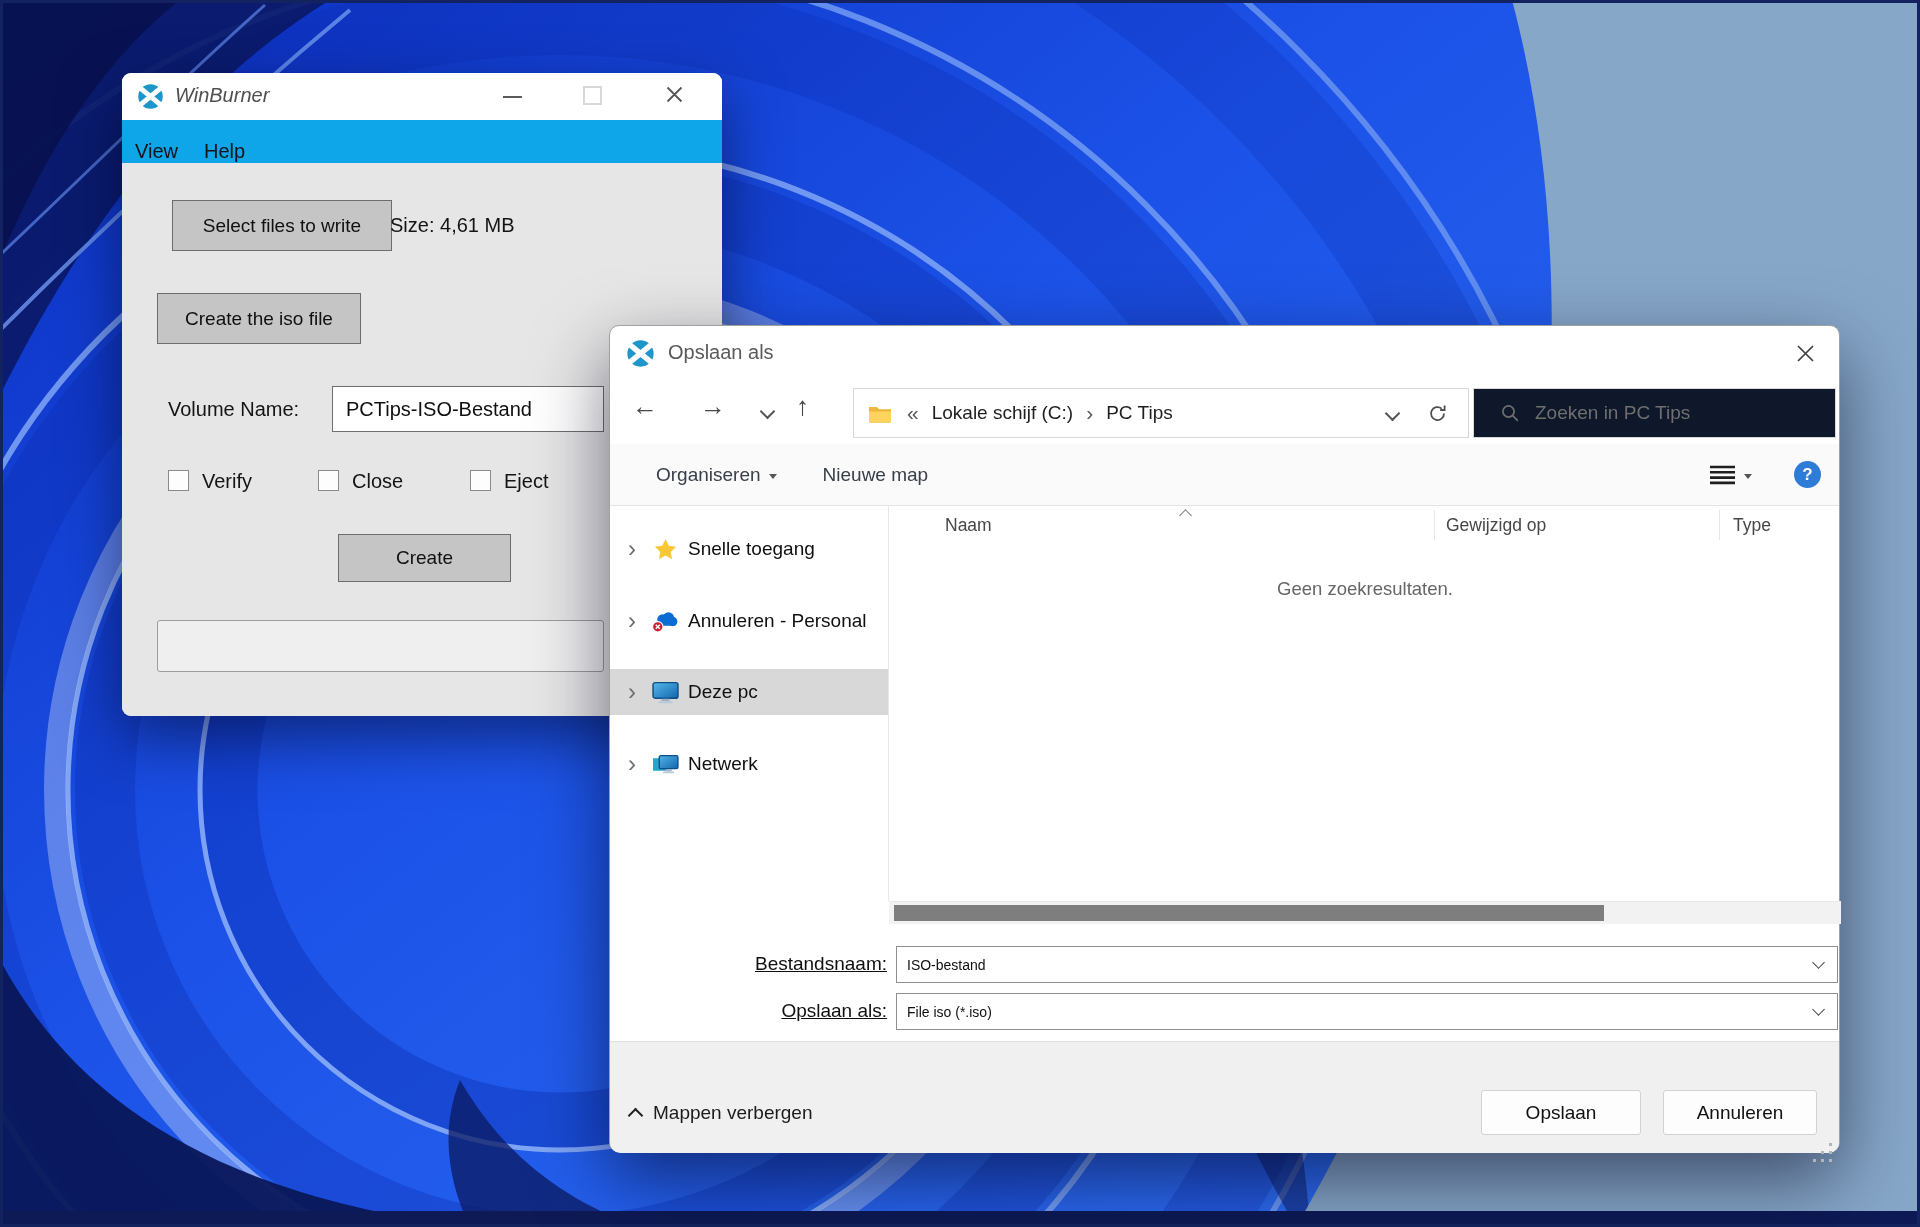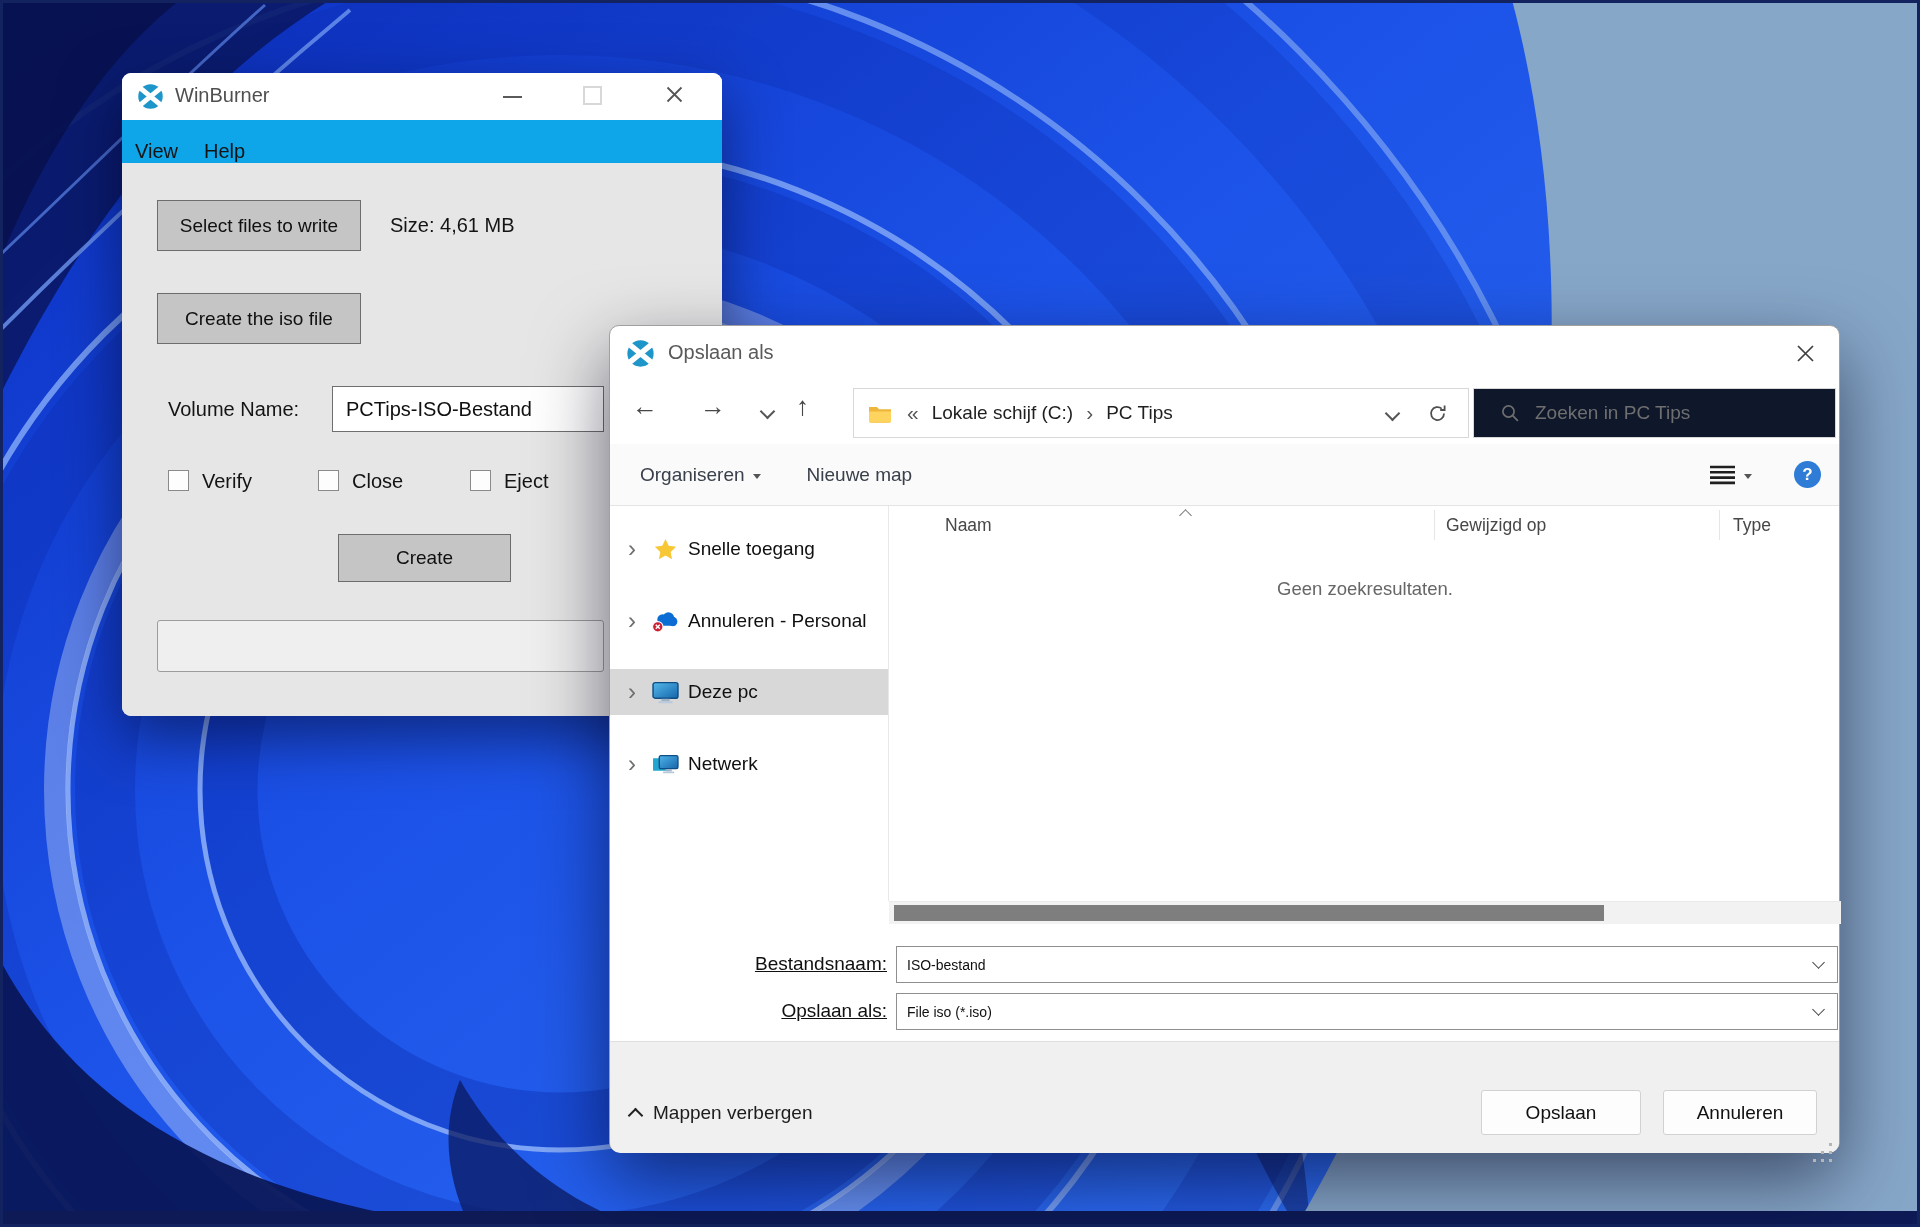--- a/index.html
+++ b/index.html
@@ -5,21 +5,21 @@
   html,body{margin:0;padding:0;background:#333;}
   .desktop{position:relative;width:1920px;height:1227px;overflow:hidden;
            font-family:"Liberation Sans",sans-serif;-webkit-font-smoothing:antialiased;}
   .abs{position:absolute;}
   svg{display:block;}
 
   
   .wb{position:absolute;left:122px;top:73px;width:600px;height:643px;border-radius:9px;
       background:#e6e6e6;box-shadow:0 22px 60px rgba(0,0,25,.5);z-index:10;}
   .wb-titlebar{position:absolute;left:0;top:0;width:100%;height:47px;background:#ffffff;
-      border-radius:9px 9px 0 0;}
+      border-radius:9px 9px 0 0;font-style:italic;}
   .wb-appicon{position:absolute;left:15px;top:10px;width:27px;height:27px;}
   .wb-title-text{position:absolute;left:53px;top:11px;font-size:20px;color:#4f4f4f;}
   .wb-min{position:absolute;left:381px;top:23px;width:19px;height:2px;background:#5a5a5a;}
   .wb-max{position:absolute;left:461px;top:13px;width:15px;height:15px;border:2px solid #d8d8d8;}
   .wb-close{position:absolute;left:544px;top:13px;width:17px;height:17px;}
   .wb-menubar{position:absolute;left:0;top:47px;width:100%;height:43px;background:#0ea5e9;
       display:flex;align-items:flex-end;font-size:20px;color:#141414;}
   .wb-menu-item{padding:0 13px;}
   .wb-client{position:absolute;left:0;top:90px;width:100%;height:553px;background:#e6e6e6;
       border-radius:0 0 9px 9px;}
@@ -57,21 +57,21 @@
   .addr-sep{margin:0 13px;font-size:21px;color:#555;}
   .addr-dd{margin-left:auto;margin-right:8px;width:40px;display:flex;justify-content:center;}
   .addr-refresh{margin-right:14px;width:34px;display:flex;justify-content:center;}
   .search-box{position:absolute;left:863px;top:7px;width:363px;height:50px;border:1px solid #d8d8d8;
       background:#0f172a;box-sizing:border-box;display:flex;align-items:center;}
   .search-ph{margin-left:15px;font-size:19px;color:#6f6f6f;}
 
   .dlg-toolbar{position:absolute;left:0;top:118px;width:100%;height:62px;background:#fafafa;
       border-bottom:1px solid #e4e4e4;display:flex;align-items:center;box-sizing:border-box;}
   .tb-item{font-size:19px;color:#39404a;display:flex;align-items:center;}
-  .tb-organize{margin-left:30px;}
+  .tb-organize{margin-left:46px;}
   .tb-caret{width:0;height:0;border-left:4px solid transparent;border-right:4px solid transparent;
       border-top:5px solid #555;margin-left:8px;margin-top:3px;}
   .tb-newfolder{margin-left:46px;text-align:center;}
   .tb-right{margin-left:auto;margin-right:18px;display:flex;align-items:center;}
   .help-circle{width:27px;height:27px;border-radius:50%;background:#2e7cd6;color:#fff;font-size:17px;
       font-weight:bold;display:flex;align-items:center;justify-content:center;margin-left:42px;}
 
   .dlg-body{position:absolute;left:0;top:180px;width:100%;height:395px;background:#fff;}
   .side-item{position:absolute;left:0;width:278px;height:46px;display:flex;align-items:center;}
   .side-item.selected{background:#d8d8d8;}
@@ -163,21 +163,21 @@
       <span class="wb-max"></span>
       <svg class="wb-close" viewBox="0 0 17 17">
         <path d="M1.5 1.5 L15.5 15.5 M15.5 1.5 L1.5 15.5" stroke="#565656" stroke-width="1.8"></path>
       </svg>
     </div>
     <div class="wb-menubar">
       <span class="wb-menu-item">View</span>
       <span class="wb-menu-item">Help</span>
     </div>
     <div class="wb-client">
-      <div class="wb-btn" style="left:35px;top:37px;width:204px;height:51px;">Select files to write</div>
+      <div class="wb-btn" style="left:50px;top:37px;width:220px;height:51px;">Select files to write</div>
       <span class="wb-size">Size: 4,61 MB</span>
       <div class="wb-btn" style="left:35px;top:130px;width:204px;height:51px;">Create the iso file</div>
       <span class="wb-vol-label">Volume Name:</span>
       <div class="wb-vol-input">PCTips-ISO-Bestand</div>
 
       <span class="wb-cb" style="left:46px;"></span>
       <span class="wb-cb-label" style="left:80px;">Verify</span>
       <span class="wb-cb" style="left:196px;"></span>
       <span class="wb-cb-label" style="left:230px;">Close</span>
       <span class="wb-cb" style="left:348px;"></span>

